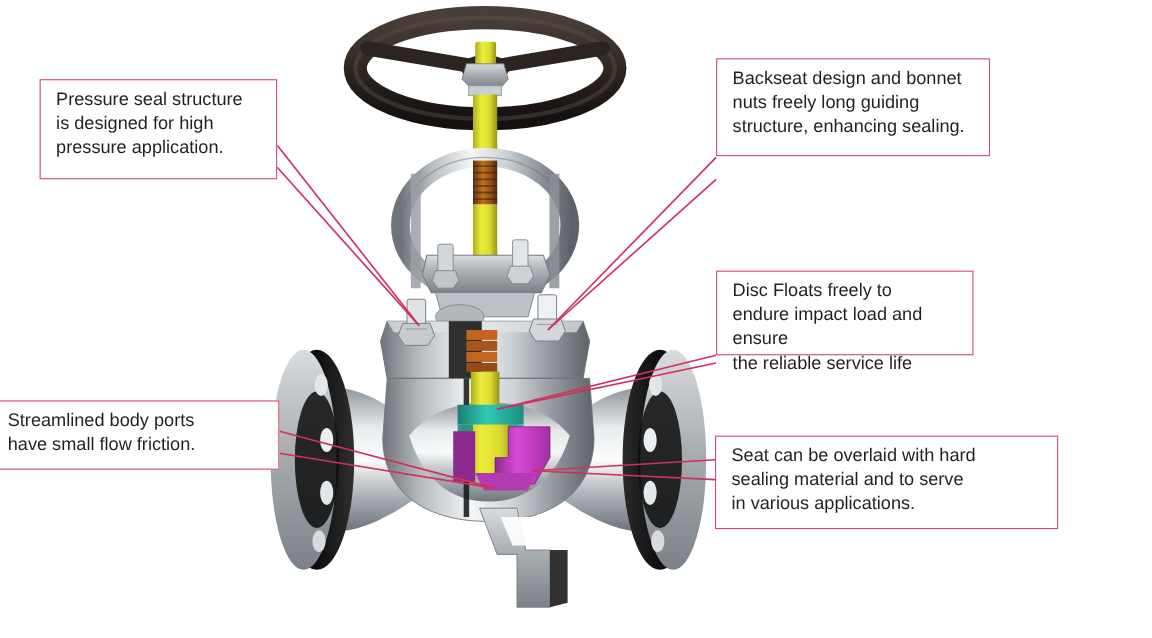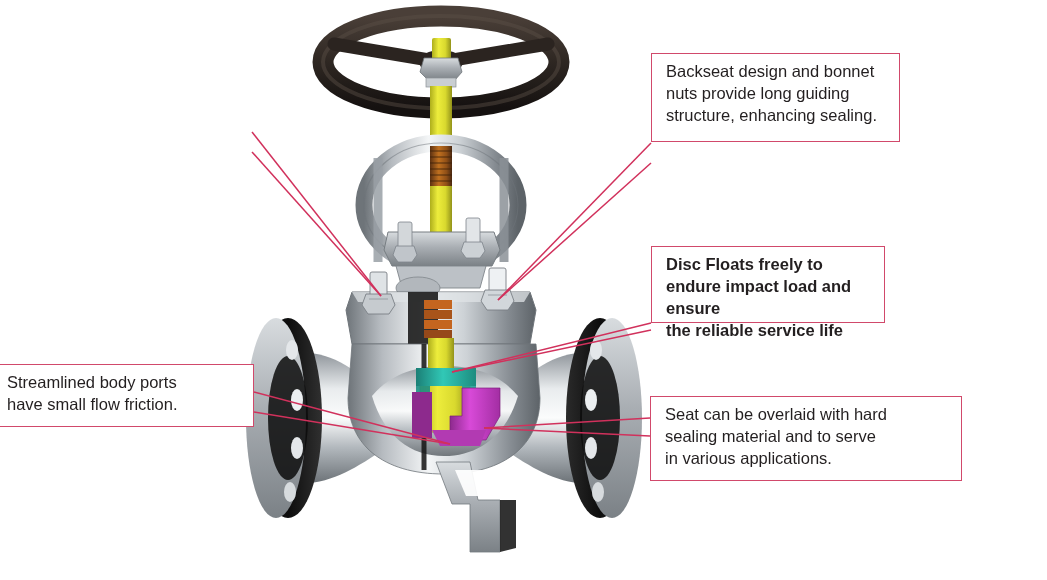--- a/index.html
+++ b/index.html
@@ -6,21 +6,21 @@
   body{width:1047px;height:580px;position:relative;overflow:hidden;
        font-family:"Liberation Sans","DejaVu Sans",sans-serif;}
   #stage{position:absolute;inset:0;width:1047px;height:580px;}
   #valve-svg{position:absolute;left:0;top:0;width:1047px;height:580px;}
   #leaders{position:absolute;left:0;top:0;width:1047px;height:580px;pointer-events:none;}
   .callout{position:absolute;box-sizing:border-box;background:#ffffff;
            border:1.5px solid #d1496b;padding:7px 12px 9px 14px;
            font-size:16.5px;line-height:1.33;color:#231f20;white-space:pre-line;}
   #callout-pressure-seal{left:36px;top:72px;width:216px;height:91px;}
   #callout-backseat{left:651px;top:53px;width:249px;height:89px;}
-  #callout-disc-floats{left:651px;top:246px;width:234px;height:77px;font-weight:bold;}
+  #callout-disc-floats{left:651px;top:246px;width:234px;height:77px;}
   #callout-streamlined{left:-8px;top:364px;width:262px;height:63px;}
   #callout-seat{left:650px;top:396px;width:312px;height:85px;}
 </style>
 </head>
 <body>
 
 <div id="stage">
 
   <svg id="valve-svg" viewBox="0 0 1047 580">
     <defs>
@@ -216,23 +216,26 @@
       <path d="M651 330 L452 372"></path>
 
       <path d="M254 392 L450 444"></path>
       <path d="M254 412 L450 444"></path>
 
       <path d="M650 418 L484 428"></path>
       <path d="M650 436 L484 428"></path>
     </g>
   </svg>
 
+  <div class="callout" id="callout-pressure-seal">Pressure seal structure
+is designed for high
+pressure application.</div>
 
   <div class="callout" id="callout-backseat">Backseat design and bonnet
-nuts provide long guiding
+nuts freely long guiding
 structure, enhancing sealing.</div>
 
   <div class="callout" id="callout-disc-floats">Disc Floats freely to
 endure impact load and ensure
 the reliable service life</div>
 
   <div class="callout" id="callout-streamlined">Streamlined body ports
 have small flow friction.</div>
 
   <div class="callout" id="callout-seat">Seat can be overlaid with hard

